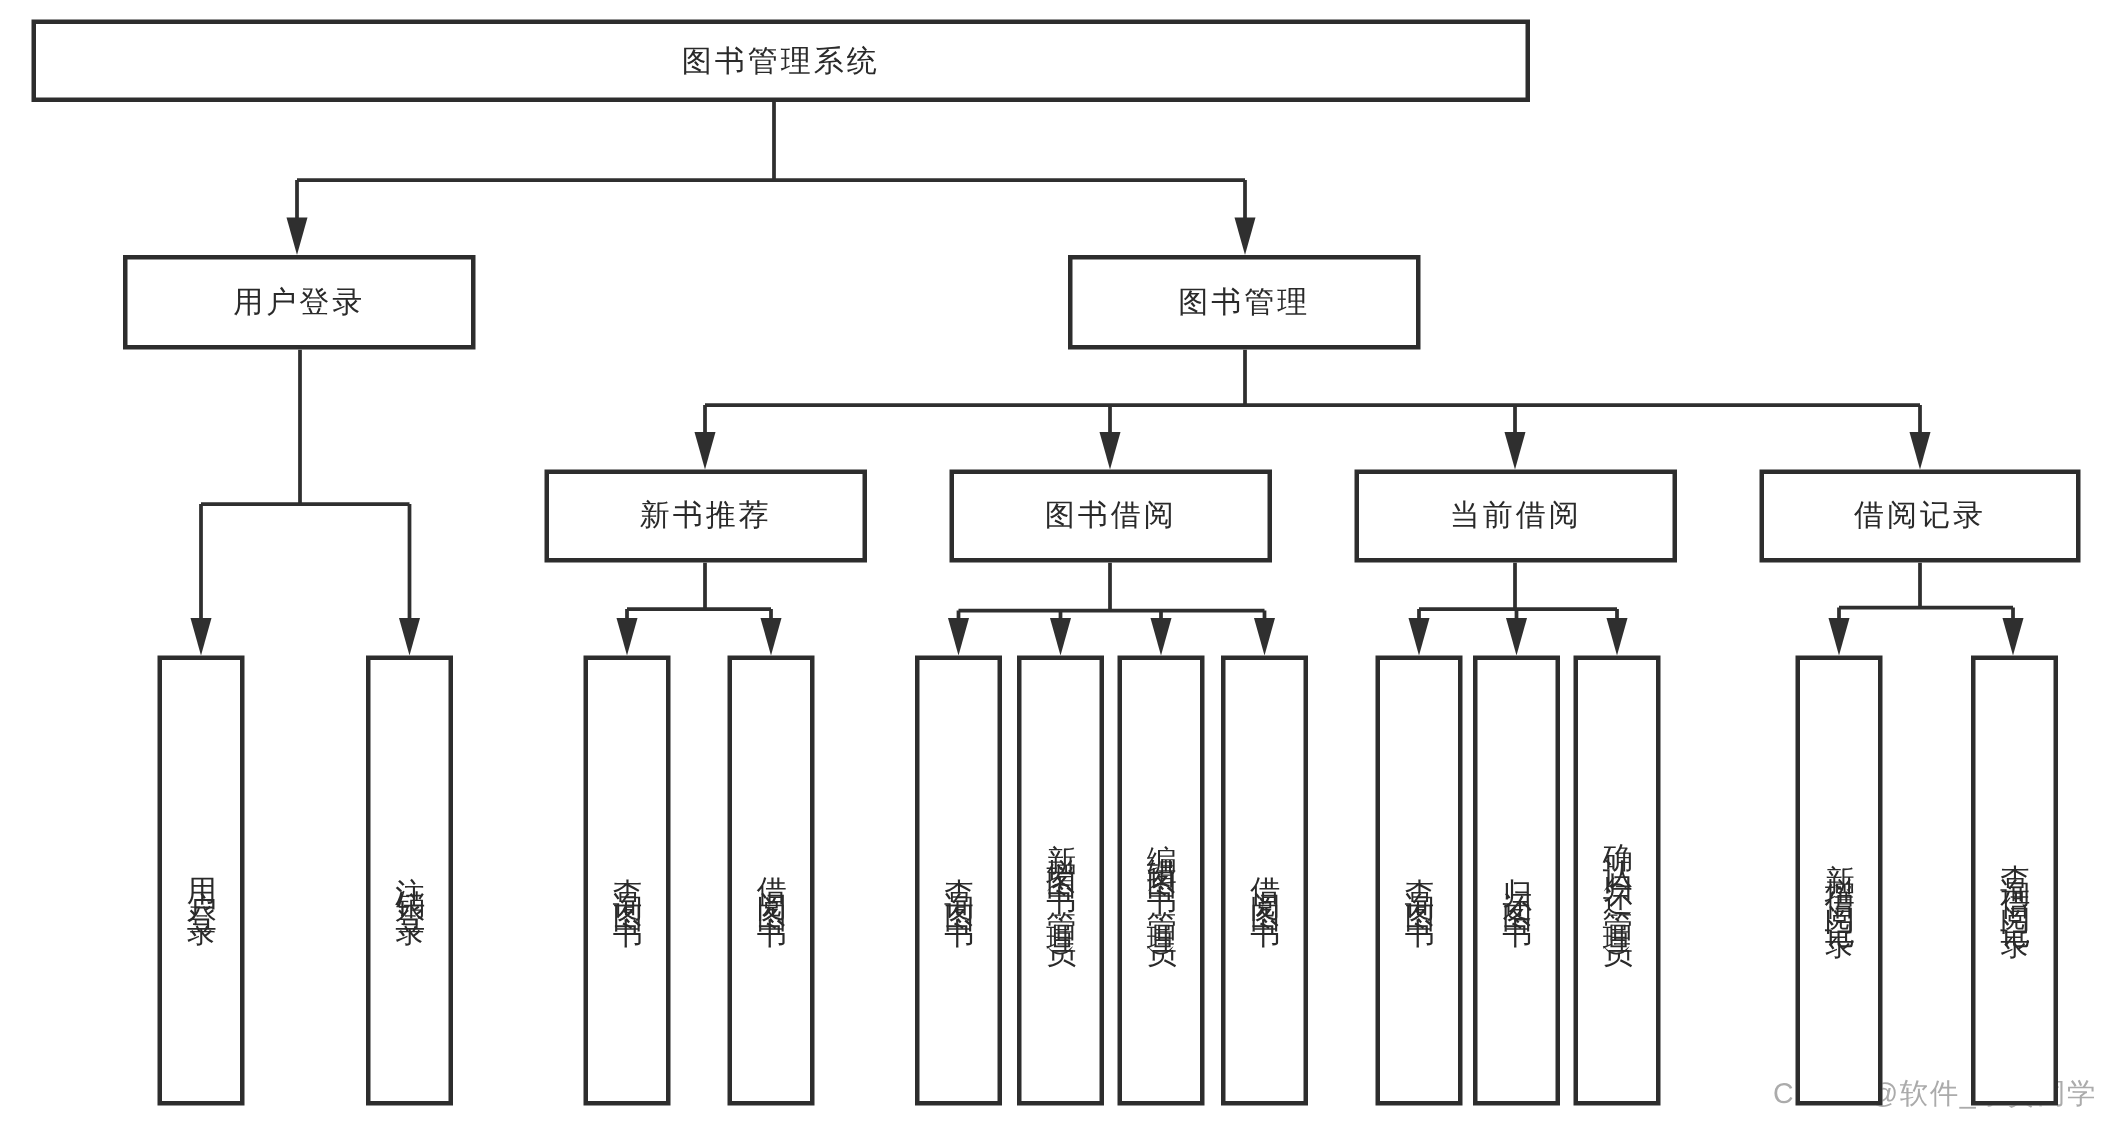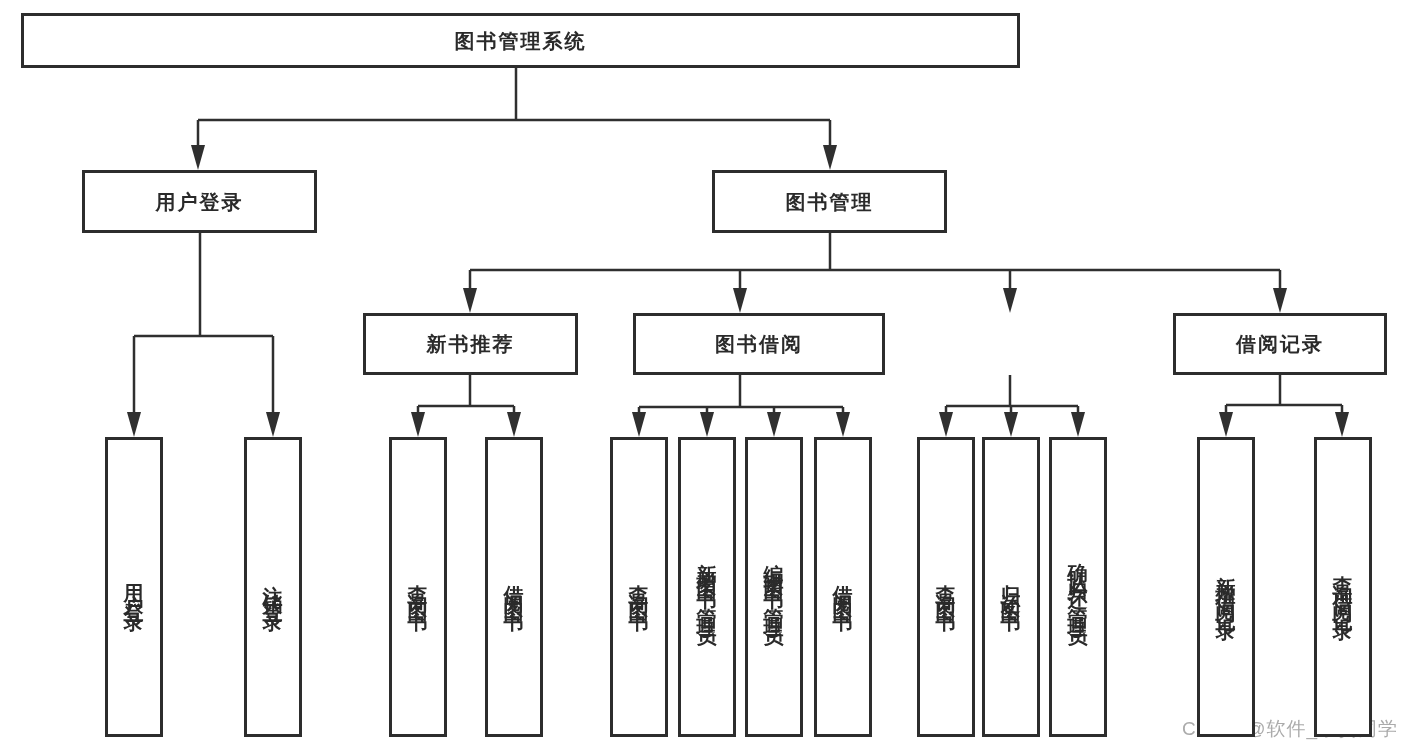--- a/index.html
+++ b/index.html
@@ -20,21 +20,20 @@
     position: absolute;
     box-sizing: border-box;
     background: #ffffff;
     border: 3px solid #2d2d2d;
     display: flex;
     align-items: center;
     justify-content: center;
     color: #2a2a2a;
     font-size: 20px;
     line-height: 1;
-    font-weight: bold;
   }
   .node.h span {
     letter-spacing: 2px;
     white-space: nowrap;
   }
   .node.v span {
     writing-mode: vertical-rl;
     text-orientation: mixed;
     letter-spacing: 9px;
     white-space: nowrap;
@@ -129,22 +128,25 @@
     </div>
     <div class="node h" style="left: 82px; top: 170px; width: 235px; height: 63px;">
       <span>用户登录</span>
     </div>
     <div class="node h" style="left: 363px; top: 313px; width: 215px; height: 62px;">
       <span>新书推荐</span>
     </div>
     <div class="node h" style="left: 712px; top: 170px; width: 235px; height: 63px;">
       <span>图书管理</span>
     </div>
-    <div class="node h" style="left: 633px; top: 313px; width: 252px; height: 62px;">
+    <div class="node h" style="left: 633px; top: 313px; width: 215px; height: 62px;">
       <span>图书借阅</span>
+    </div>
+    <div class="node h" style="left: 903px; top: 313px; width: 215px; height: 62px;">
+      <span>当前借阅</span>
     </div>
     <div class="node h" style="left: 1173px; top: 313px; width: 214px; height: 62px;">
       <span>借阅记录</span>
     </div>
     <div class="node v" style="left: 105px; top: 437px; width: 58px; height: 300px;">
       <span>用户登录</span>
     </div>
     <div class="node v" style="left: 244px; top: 437px; width: 58px; height: 300px;">
       <span>注销登录</span>
     </div>

